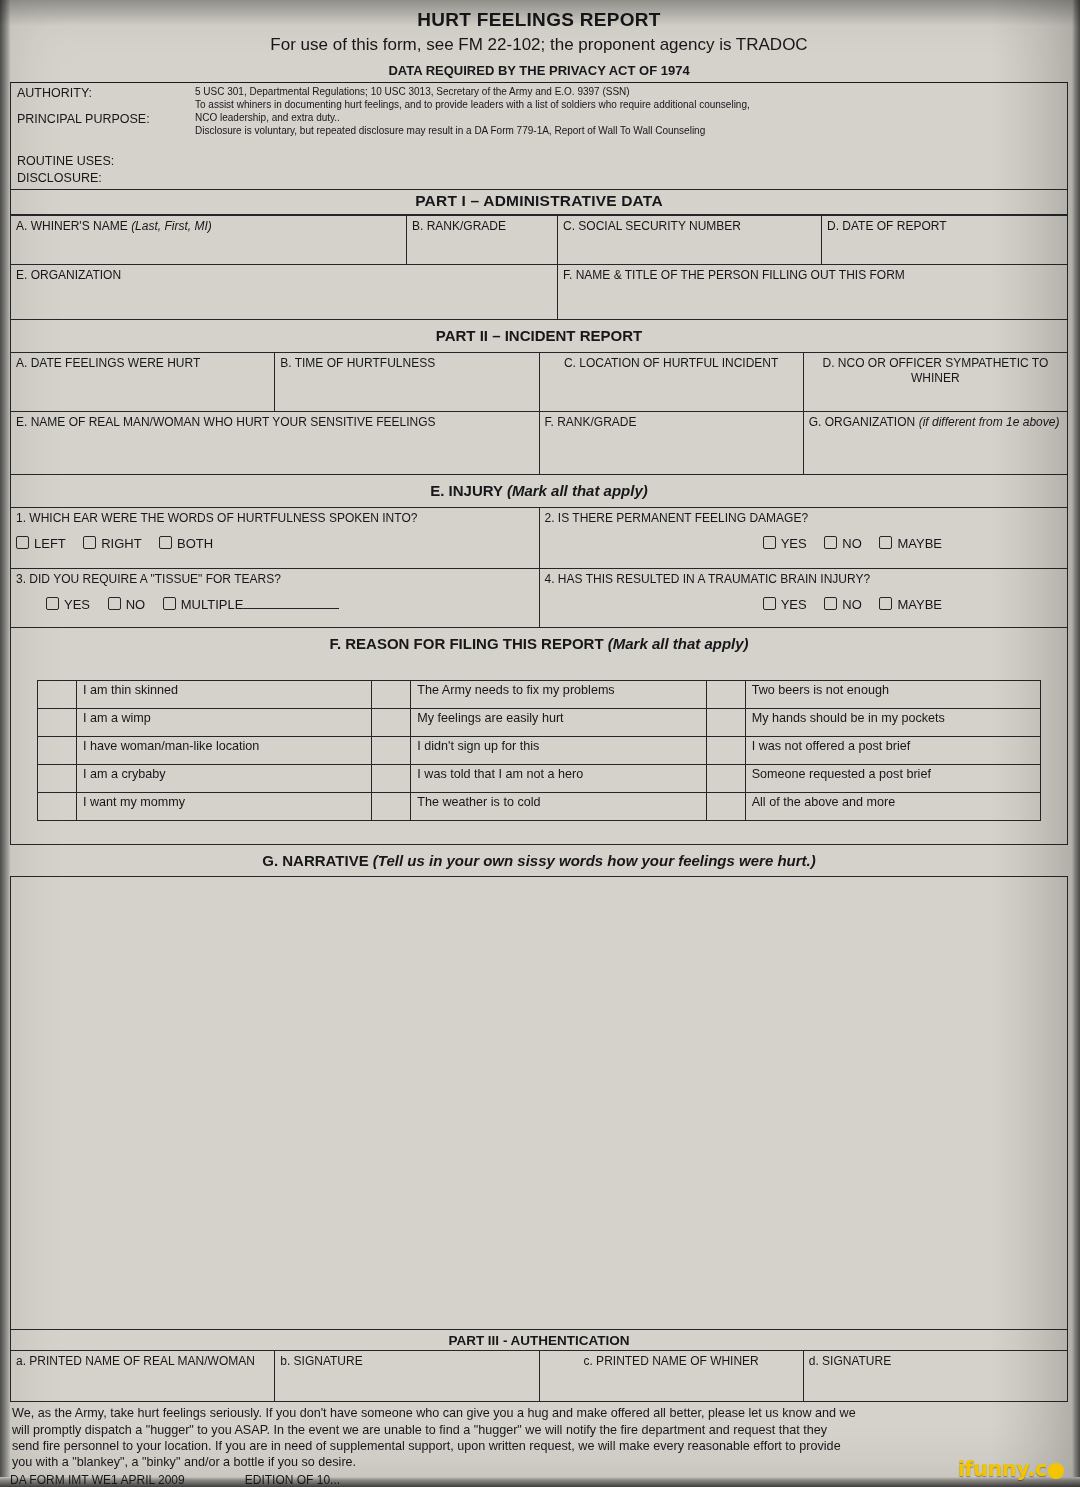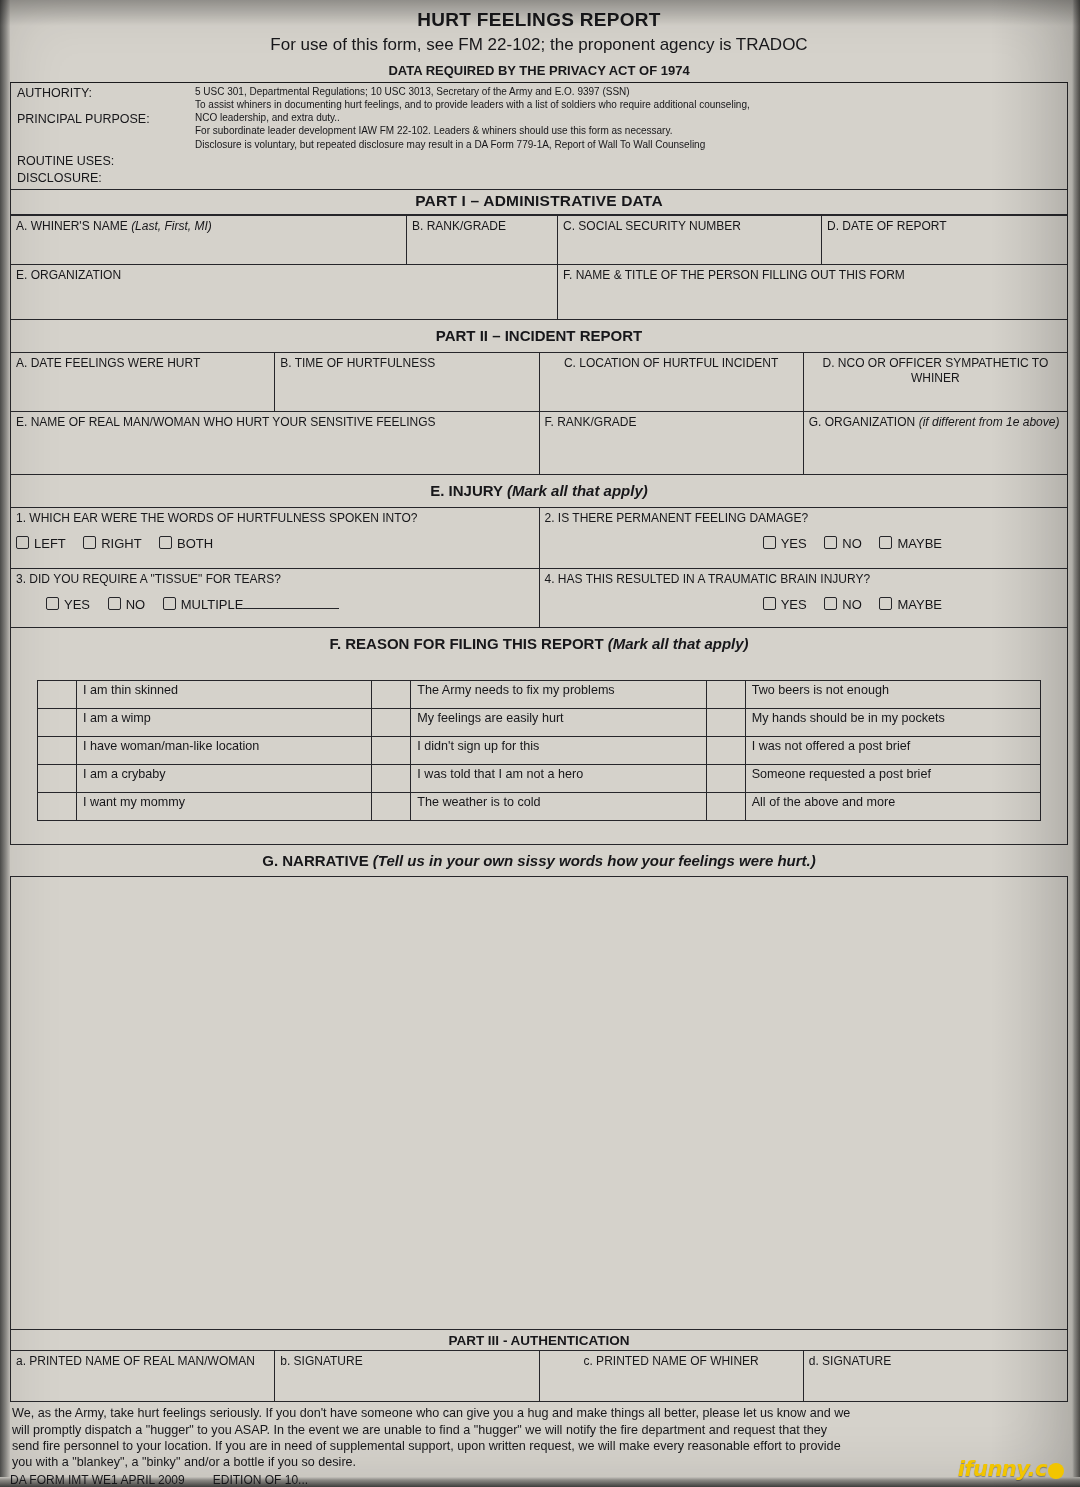--- a/index.html
+++ b/index.html
@@ -182,35 +182,34 @@
 
   .footer-text {
     font-size: 12.6px;
     line-height: 1.3;
     padding: 3px 2px 0 2px;
   }
   .form-id {
     font-size: 12px;
     padding-top: 2px;
     display: flex;
-    gap: 28px;
+    gap: 60px;
   }
 
   
   .wm {
     position: absolute;
     right: 16px;
     bottom: 6px;
     font-weight: bold;
     font-size: 21px;
     color: #f2c500;
     font-family: "DejaVu Sans", sans-serif;
     letter-spacing: -0.5px;
     text-shadow: 0 1px 1px rgba(0,0,0,0.35);
-    font-style: italic;
   }
   .wm .c { color: #f2c500; }
   .wm .smiley {
     display: inline-block;
     width: 16px; height: 16px;
     border-radius: 50%;
     background: #f2c500;
     position: relative;
     top: 3px;
     margin-left: 1px;
@@ -246,21 +245,20 @@
         <div>AUTHORITY:</div>
         <div class="tight">PRINCIPAL PURPOSE:</div>
         <div style="height:15px"></div>
         <div class="tight">ROUTINE USES:</div>
         <div class="tight">DISCLOSURE:</div>
       </div>
       <div class="priv-text">
         <div>5 USC 301, Departmental Regulations; 10 USC 3013, Secretary of the Army and E.O. 9397 (SSN)</div>
         <div>To assist whiners in documenting hurt feelings, and to provide leaders with a list of soldiers who require additional counseling,</div>
         <div>NCO leadership, and extra duty..</div>
-        <div>For subordinate leader development IAW FM 22-102. Leaders &amp; whiners should use this form as necessary.</div>
         <div>Disclosure is voluntary, but repeated disclosure may result in a DA Form 779-1A, Report of Wall To Wall Counseling</div>
       </div>
     </div>
 
     <div class="partbar">PART I – ADMINISTRATIVE DATA</div>
     <table class="frm">
       <tbody>
           <tr>
         <td style="width:385px; height:42px;">
           <span class="cellh">A. WHINER'S NAME</span>
@@ -451,21 +449,21 @@
           <span class="cellh">c. PRINTED NAME OF WHINER</span>
         </td>
         <td>
           <span class="cellh">d. SIGNATURE</span>
         </td>
       </tr>
     </tbody>
       </table>
 
     <div class="footer-text">
-      <div>We, as the Army, take hurt feelings seriously. If you don't have someone who can give you a hug and make things all better, please let us know and we</div>
+      <div>We, as the Army, take hurt feelings seriously. If you don't have someone who can give you a hug and make offered all better, please let us know and we</div>
       <div>will promptly dispatch a "hugger" to you ASAP.  In the event we are unable to find a "hugger" we will notify the fire department and request that they</div>
       <div>send fire personnel to your location.  If you are in need of supplemental support, upon written request, we will make every reasonable effort to provide</div>
       <div>you with a "blankey", a "binky" and/or a bottle if you so desire.</div>
     </div>
     <div class="form-id">
       <span>DA FORM IMT WE1  APRIL 2009</span>
       <span>EDITION OF 10...</span>
     </div>
 
   </div>

